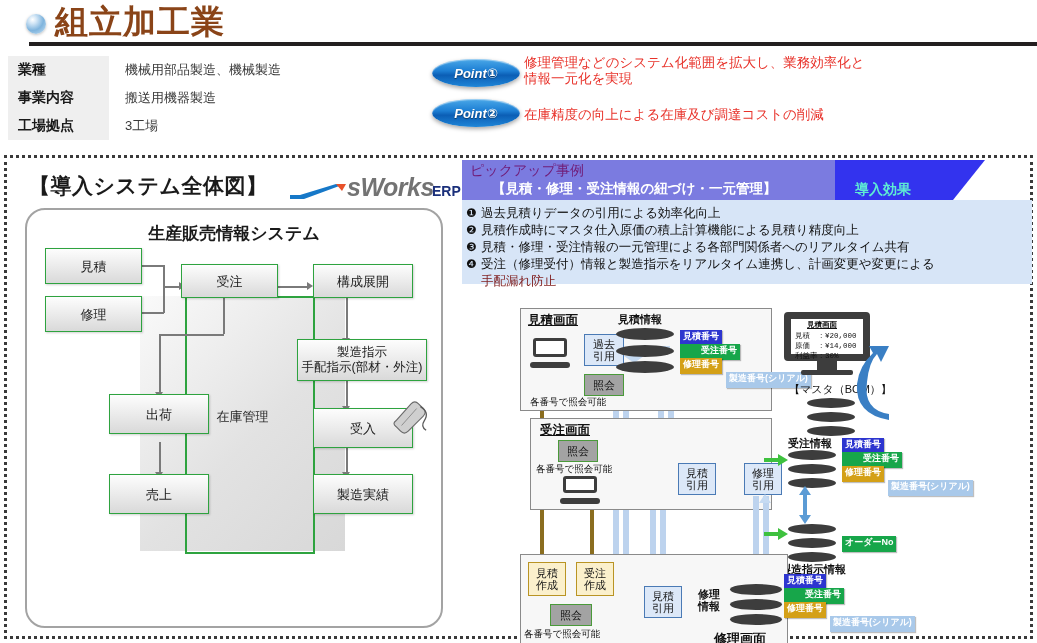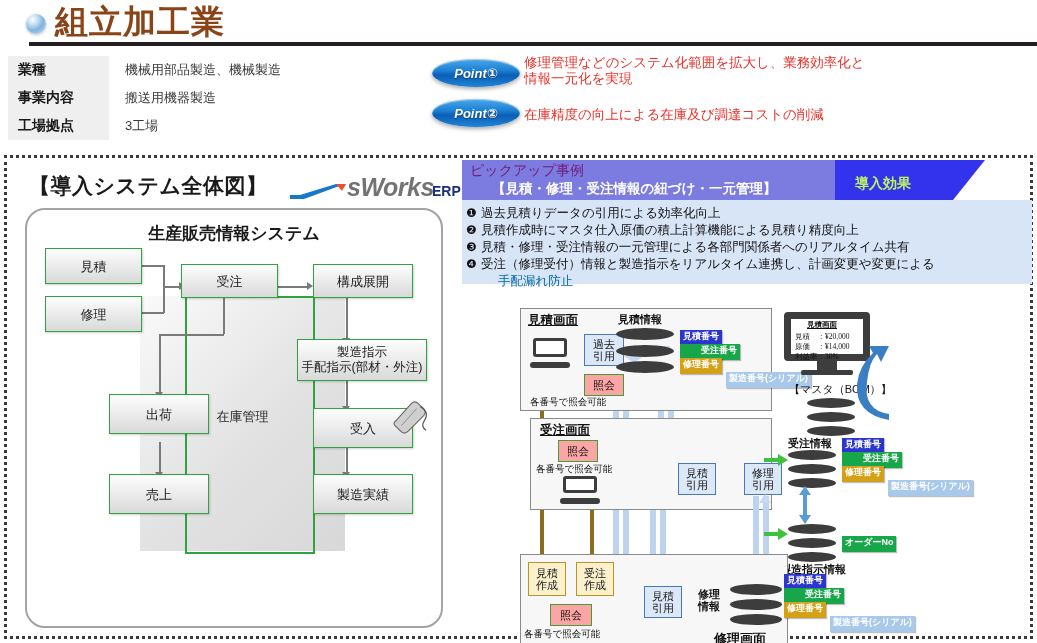--- a/index.html
+++ b/index.html
@@ -134,48 +134,48 @@
   .pick-t2 {
     position: absolute; left: 30px; top: 20px;
     font-size: 13.5px; font-weight: bold; color: #ffffff;
   }
   .pick-tab {
     position: absolute; left: 373px; top: 0; width: 150px; height: 40px;
     background: #3333ee;
     clip-path: polygon(0 0, 150px 0, 118px 40px, 0 40px);
   }
   .pick-tab span {
-    position: absolute; left: 20px; top: 15px;
-    font-size: 14px; font-weight: bold; color: #bef264;
+    position: absolute; left: 20px; top: 21px;
+    font-size: 14px; font-weight: bold; color: #5eead4;
   }
   .pick-body {
     position: absolute; left: 0; top: 40px; width: 570px; height: 84px;
     background: #d7e5f7; padding: 5px 4px 0 4px;
   }
   .pb-row { display: flex; font-size: 12.5px; color: #111111; line-height: 17px; }
   .pb-num { width: 15px; flex-shrink: 0; font-size: 12px; }
-  .pb-cont { margin-left: 32px; font-size: 12.5px; color: #0369a1; line-height: 17px; }
+  .pb-cont { margin-left: 15px; font-size: 12.5px; color: #7f1d1d; line-height: 17px; }
 
   
   .dg { position: absolute; left: 455px; top: 150px; width: 575px; height: 328px; }
 
   .screen-box {
     position: absolute; border: 1.5px solid #8a8a8a; background: #f7f7f7;
   }
   .sb-title {
     position: absolute; font-size: 12.5px; font-weight: bold; color: #111111;
     text-decoration: underline; white-space: nowrap;
   }
   .chip {
     position: absolute; display: flex; align-items: center; justify-content: center;
     text-align: center; font-size: 11px; line-height: 12px; color: #111111;
     border-width: 1.5px; border-style: solid;
   }
   .chip-blue { background: #dce8f8; border-color: #4a7ab5; }
-  .chip-green { background: #fca5a5; border-color: #4a9a3a; }
+  .chip-green { background: #a3a3a3; border-color: #4a9a3a; }
   .chip-gold { background: #fbf0cc; border-color: #b99424; }
   .small-note {
     position: absolute; font-size: 9.5px; color: #111111; white-space: nowrap;
   }
   .db-lbl { position: absolute; font-size: 11px; color: #111111; white-space: nowrap; }
   .db-lbl-b { font-weight: bold; }
 
   
   .db { position: absolute; }
   .db i {
@@ -209,21 +209,21 @@
   .laptop .base { position: absolute; left: 0; bottom: 0; width: 100%; height: 20%;
     background: #3d3d3d; border-radius: 3px; }
   .monitor { position: absolute; }
   .monitor .mscr { position: absolute; left: 0; top: 0; width: 100%; height: 74%;
     border: 7px solid #3d3d3d; border-radius: 4px; background: #ffffff; }
   .monitor .mstand { position: absolute; left: 38%; top: 74%; width: 24%; height: 14%;
     background: #3d3d3d; }
   .monitor .mfoot { position: absolute; left: 20%; top: 88%; width: 60%; height: 8%;
     background: #3d3d3d; border-radius: 2px; }
   .mon-txt { position: absolute; font-size: 7.5px; color: #111111; line-height: 9px;
-    white-space: pre; font-family: Liberation Serif, serif; }
+    white-space: pre; font-family: Liberation Mono, monospace; }
   .mon-hd { position: absolute; font-size: 7.5px; color: #111111; text-decoration: underline;
     font-weight: bold; white-space: nowrap; }
 </style>
 </head>
 <body>
 
 <div id="page">
 
   <div class="hdr">
     <div class="hdr-bullet"></div>

